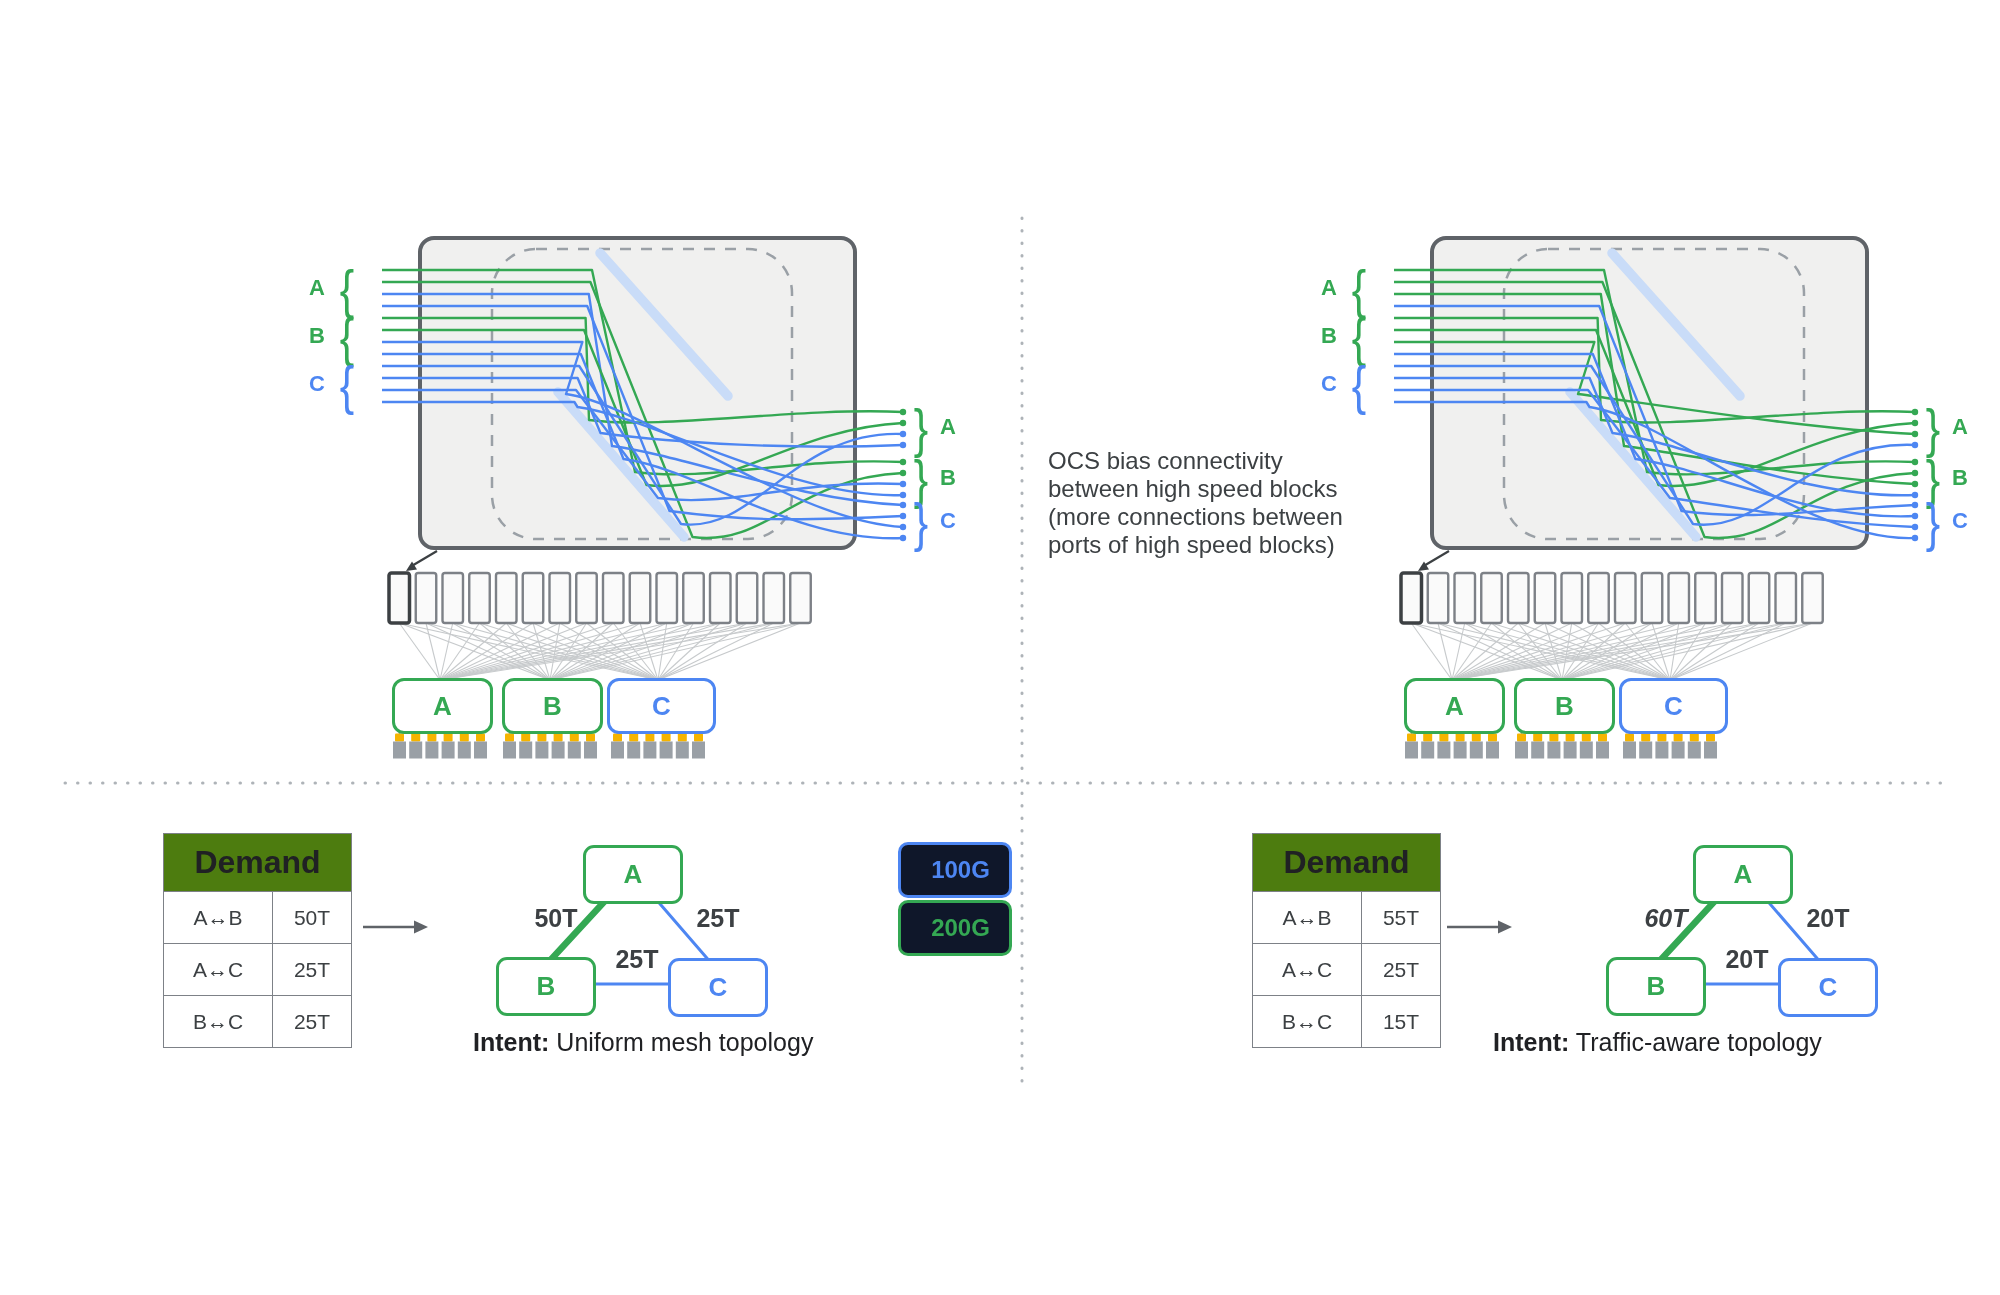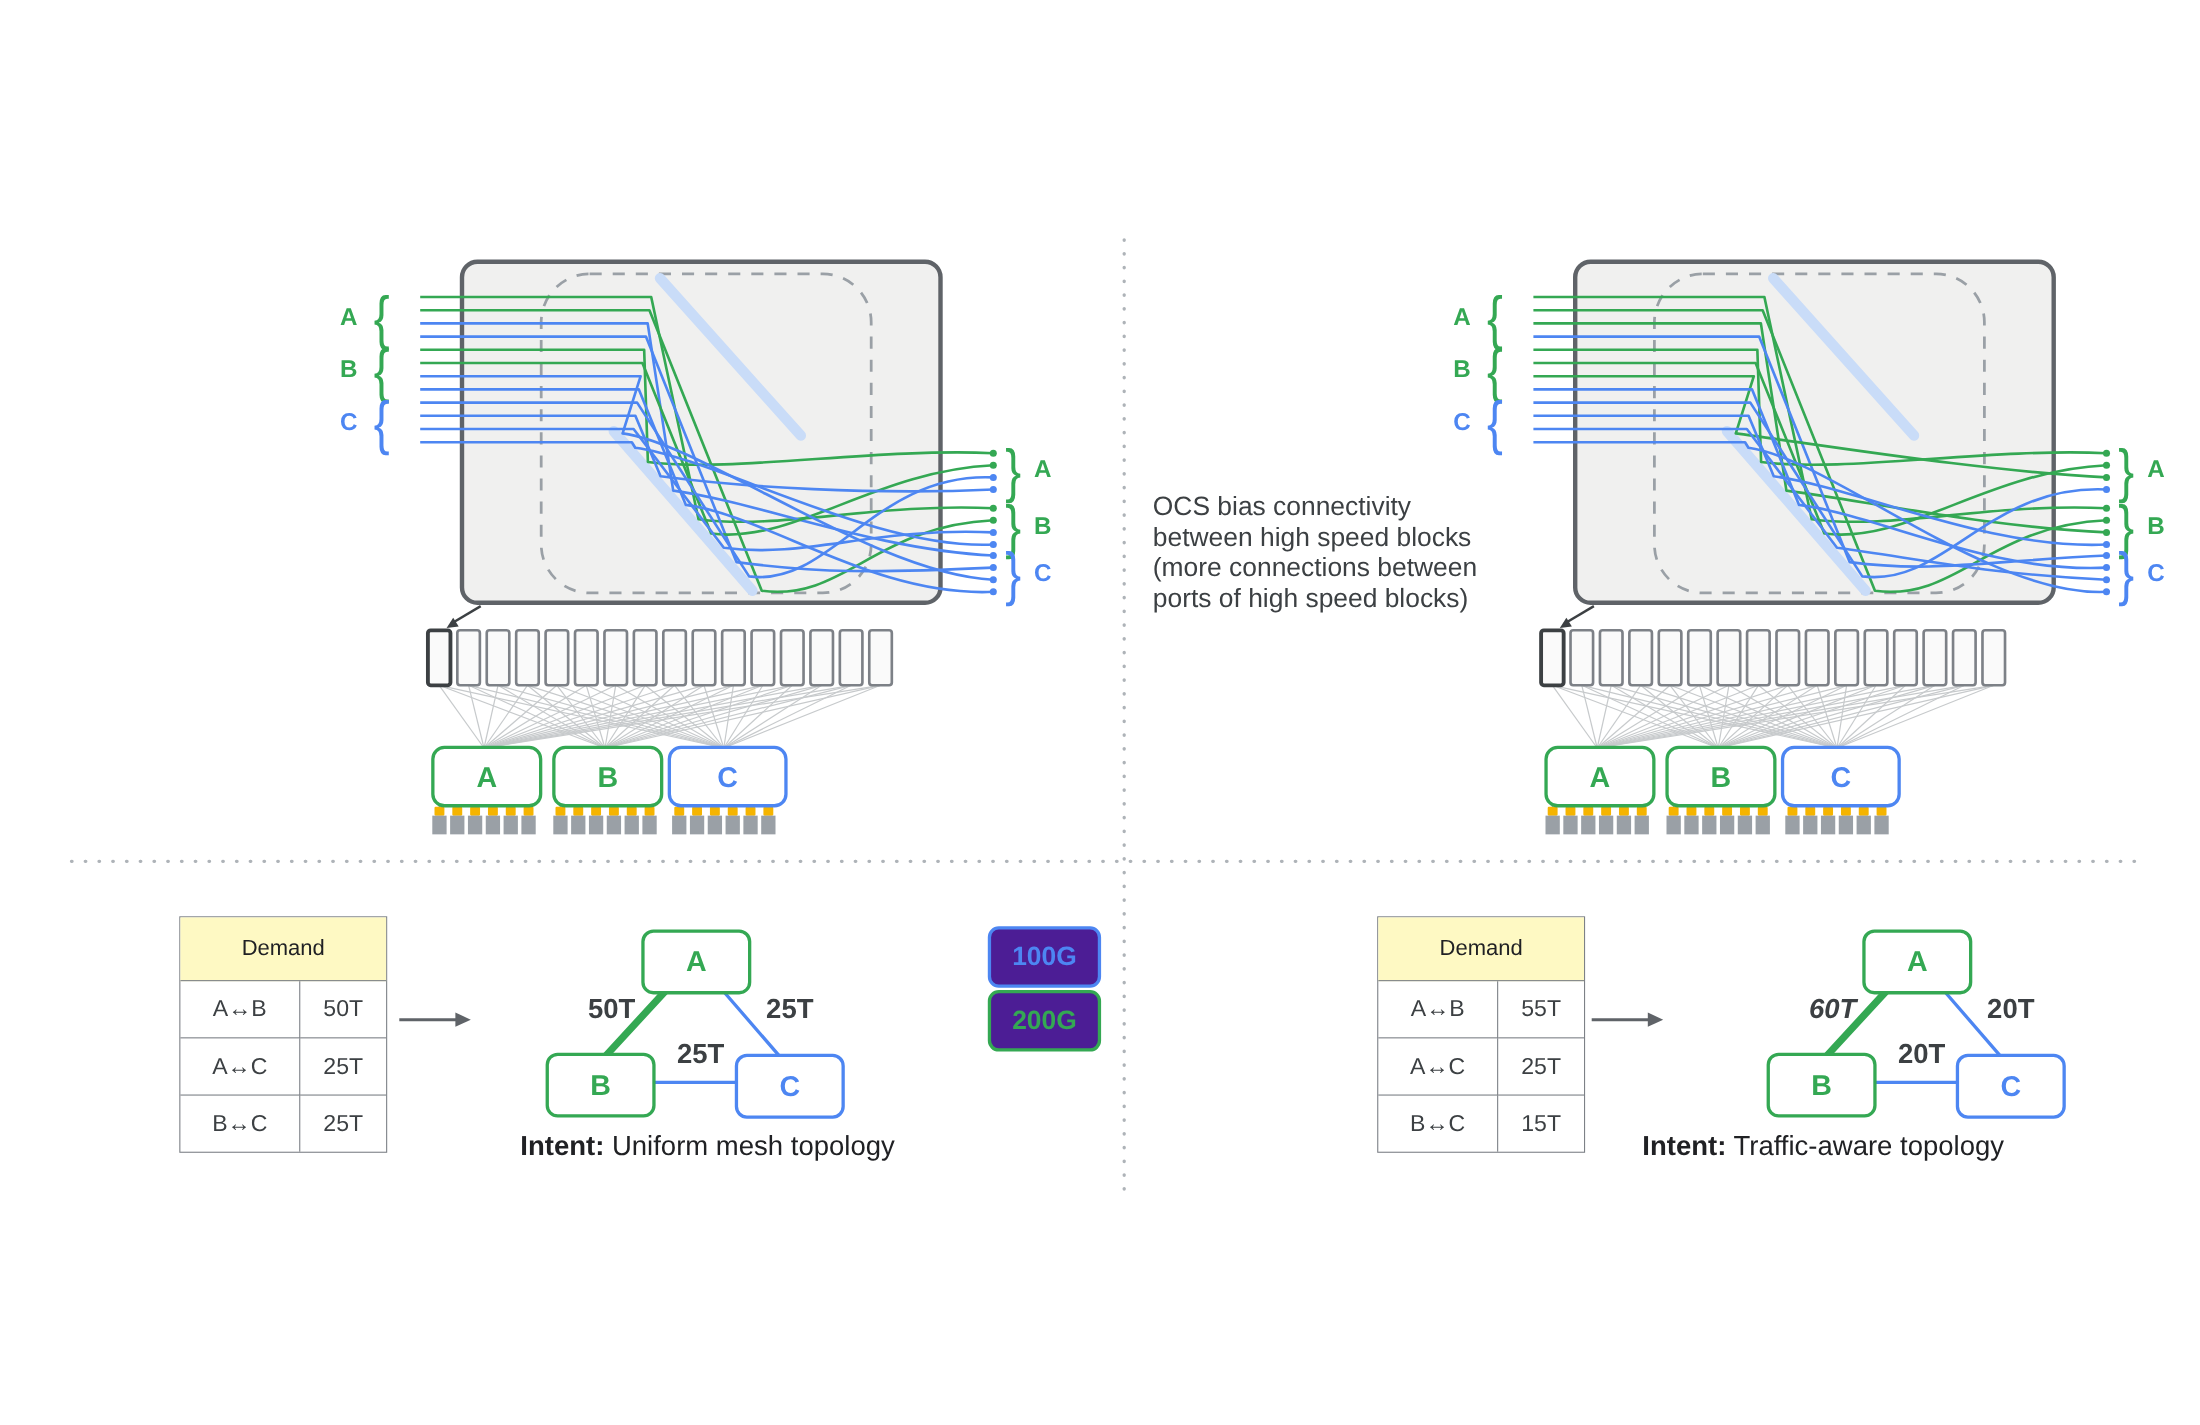--- a/index.html
+++ b/index.html
@@ -31,43 +31,43 @@
   .block{height:50px;border:3.5px solid;border-radius:12px;background:#ffffff;
          display:flex;align-items:center;justify-content:center;font-size:26px;font-weight:700;}
   #p0-block-0{left:392px;top:678px;width:95px;}
   #p0-block-1{left:502px;top:678px;width:95px;}
   #p0-block-2{left:607px;top:678px;width:103px;}
   #p1-block-0{left:1404px;top:678px;width:95px;}
   #p1-block-1{left:1514px;top:678px;width:95px;}
   #p1-block-2{left:1619px;top:678px;width:103px;}
   
   .demand{display:grid;grid-template-columns:109px 78px;border:1.5px solid #7d8187;background:#fff;}
-  .demand .hdr{grid-column:1 / 3;height:57px;background:#fef9c3;border-bottom:1.5px solid #7d8187;
-               display:flex;align-items:center;justify-content:center;font-size:20px;font-weight:400;color:#202124;}
+  .demand .hdr{grid-column:1 / 3;height:57px;background:#4d7c0f;border-bottom:1.5px solid #7d8187;
+               display:flex;align-items:center;justify-content:center;font-size:32px;font-weight:700;color:#202124;}
   .demand .cell{height:51px;display:flex;align-items:center;justify-content:center;
                 font-size:21px;font-weight:500;color:#3c4043;border-bottom:1.5px solid #7d8187;}
   .demand .cell.pair{border-right:1.5px solid #7d8187;}
   .demand .cell.last{border-bottom:none;}
   #p0-table{left:163px;top:833px;}
   #p1-table{left:1252px;top:833px;}
   
   .tnode{width:94px;height:53px;border:3.5px solid;border-radius:11px;background:#ffffff;
          display:flex;align-items:center;justify-content:center;font-size:26px;font-weight:700;}
   #p0-node-0{left:583px;top:845px;} #p0-node-1{left:496px;top:957px;} #p0-node-2{left:668px;top:958px;}
   #p1-node-0{left:1693px;top:845px;} #p1-node-1{left:1606px;top:957px;} #p1-node-2{left:1778px;top:958px;}
   .elabel{font-size:25px;font-weight:600;color:#3c4043;white-space:nowrap;}
   #p0-elabel-0{left:556px;top:918px;} #p0-elabel-1{left:718px;top:918px;} #p0-elabel-2{left:637px;top:959px;}
   #p1-elabel-0{left:1666px;top:918px;font-style:italic;} #p1-elabel-1{left:1828px;top:918px;} #p1-elabel-2{left:1747px;top:959px;}
   .intent{font-size:25px;white-space:nowrap;color:#202124;margin-left:33px;}
   .intent .lbl{font-weight:700;}
   #p0-intent{left:440px;top:1028px;}
   #p1-intent{left:1460px;top:1028px;}
   
-  .legend-box{width:97px;height:50px;border:3.5px solid;border-radius:10px;background:#4c1d95;
-              display:flex;align-items:center;justify-content:center;font-size:24px;font-weight:700;}
+  .legend-box{width:97px;height:50px;border:3.5px solid;border-radius:10px;background:#0f172a;
+              display:flex;align-items:center;justify-content:center;font-size:24px;font-weight:700;padding-left:11px;}
   #legend-0{left:898px;top:842px;}
   #legend-1{left:898px;top:900px;}
 </style>
 </head>
 <body>
 
 <div id="canvas">
   <svg id="diagram-svg" width="2000" height="1295">
       <line x1="65" y1="783" x2="1950" y2="783" stroke="#aeb3b8" stroke-width="3" stroke-linecap="round" stroke-dasharray="0.5 12"></line>
       <line x1="1022" y1="218" x2="1022" y2="1085" stroke="#aeb3b8" stroke-width="3" stroke-linecap="round" stroke-dasharray="0.5 12"></line>

